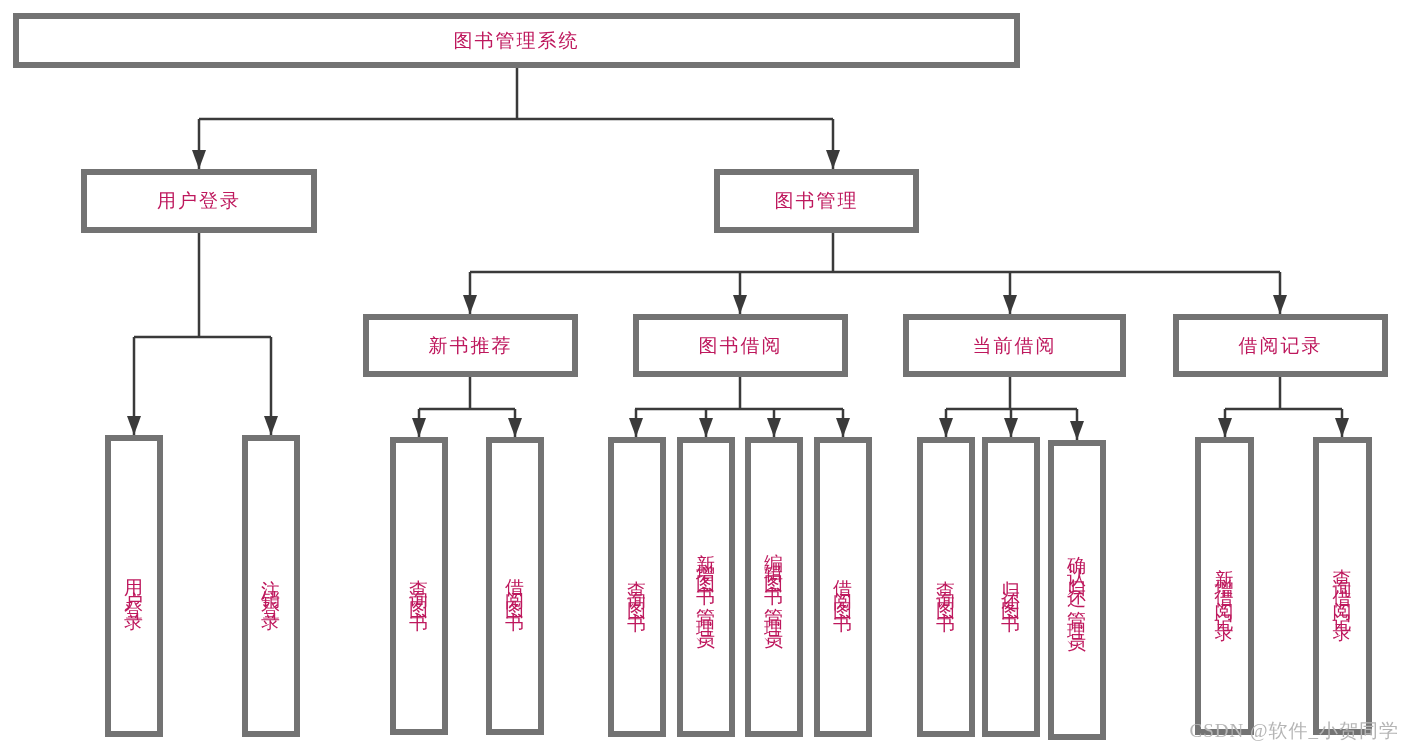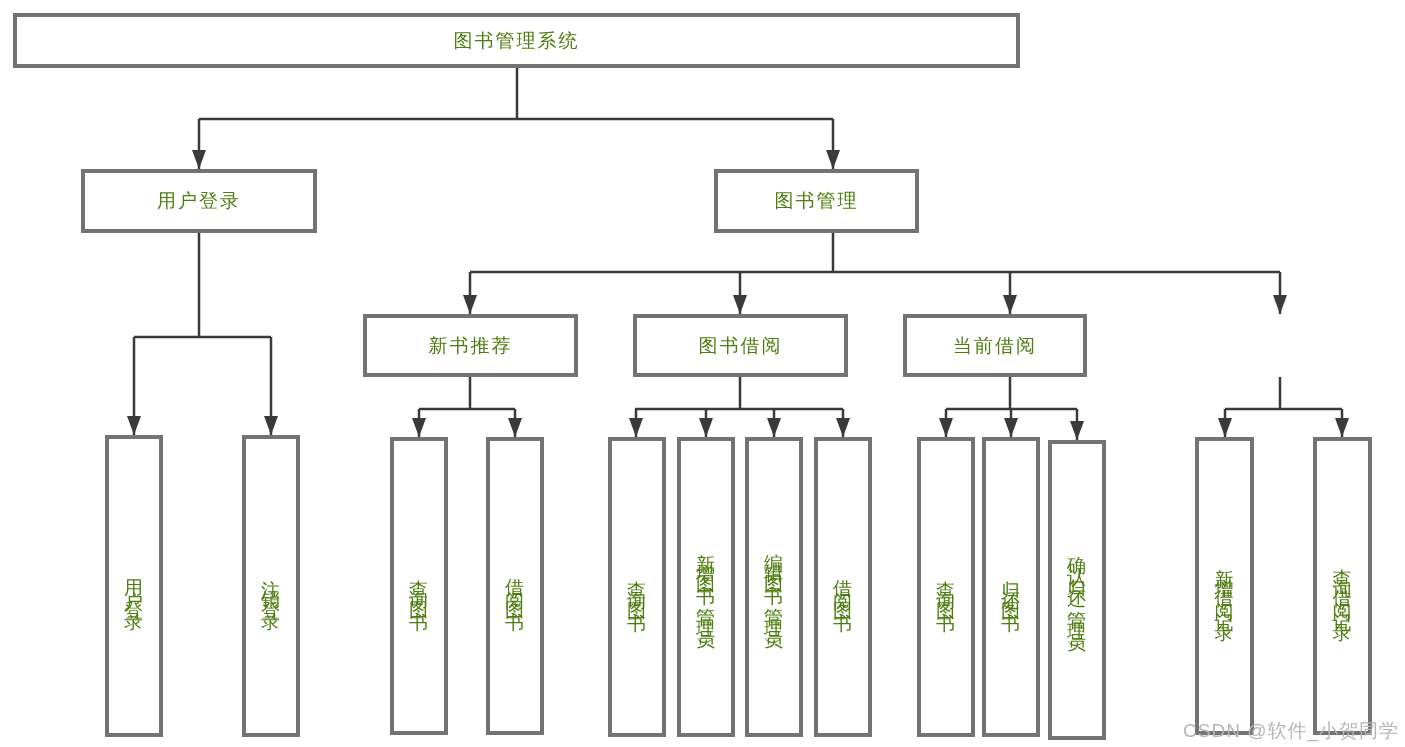--- a/index.html
+++ b/index.html
@@ -13,26 +13,26 @@
   }
   .connectors {
     position: absolute;
     left: 0; top: 0;
     width: 1405px; height: 747px;
     pointer-events: none;
   }
   .box {
     position: absolute;
     box-sizing: border-box;
-    border: 4px solid #737373;
+    border: 6px solid #737373;
     background: #ffffff;
     display: flex;
     align-items: center;
     justify-content: center;
-    color: #4d7c0f;
+    color: #be185d;
   }
   .box.h span {
     font-size: 19px;
     letter-spacing: 2px;
     white-space: nowrap;
   }
   .box.v span {
     writing-mode: vertical-rl;
     text-orientation: mixed;
     font-size: 19px;
@@ -40,20 +40,21 @@
     line-height: 1;
   }
   .watermark {
     position: absolute;
     right: 6px;
     bottom: 3px;
     font-size: 19px;
     letter-spacing: 1px;
     color: #b5b5b5;
     white-space: nowrap;
+    font-family: Liberation Serif, serif;
   }
 </style>
 </head>
 <body>
 
 <div class="stage">
 
   <svg class="connectors" viewBox="0 0 1405 747" xmlns="http://www.w3.org/2000/svg">
     <defs>
       <marker id="arrow" markerUnits="userSpaceOnUse" markerWidth="18" markerHeight="22" refX="9" refY="20" orient="0">
@@ -100,22 +101,25 @@
   <div class="box h" style="left:714px; top:169px; width:205px; height:64px;">
     <span>图书管理</span>
   </div>
 
   <div class="box h" style="left:363px; top:314px; width:215px; height:63px;">
     <span>新书推荐</span>
   </div>
   <div class="box h" style="left:633px; top:314px; width:215px; height:63px;text-align:center;">
     <span>图书借阅</span>
   </div>
-  <div class="box h" style="left:903px; top:314px; width:184px; height:63px;">
+  <div class="box h" style="left:903px; top:314px; width:223px; height:63px;">
     <span>当前借阅</span>
+  </div>
+  <div class="box h" style="left:1173px; top:314px; width:215px; height:63px;">
+    <span>借阅记录</span>
   </div>
 
   <div class="box v" style="left:105px; top:435px; width:58px; height:302px;">
     <span>用户登录</span>
   </div>
   <div class="box v" style="left:242px; top:435px; width:58px; height:302px;">
     <span>注销登录</span>
   </div>
 
   <div class="box v" style="left:390px; top:437px; width:58px; height:298px;">

